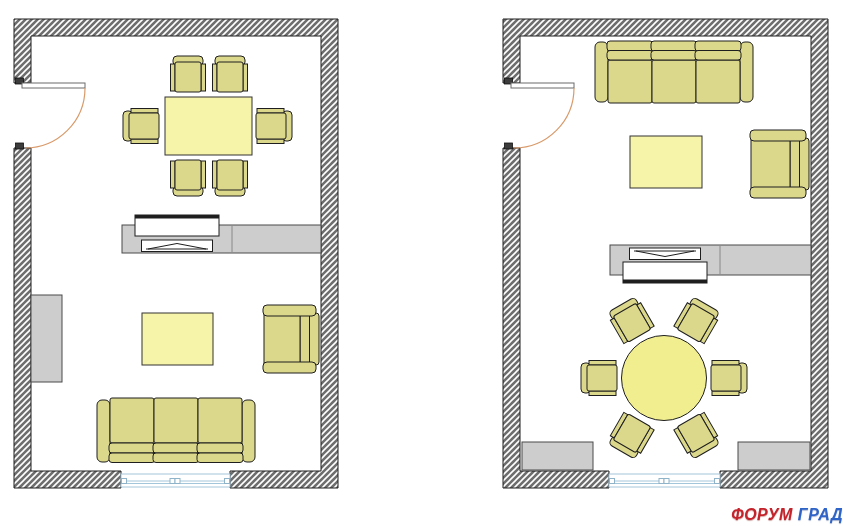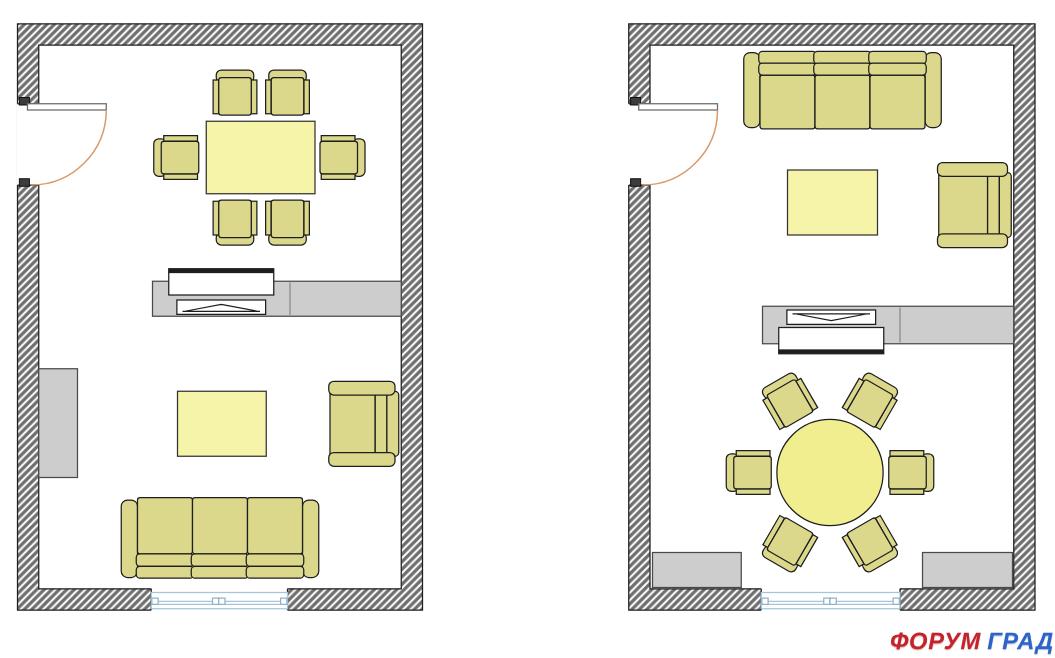--- a/index.html
+++ b/index.html
@@ -1,20 +1,20 @@
 <!DOCTYPE html>
 <html><head>
 <meta charset="utf-8">
 <style>
   html,body{margin:0;padding:0;background:#ffffff;}
   .stage{position:relative;width:844px;height:526px;background:#ffffff;overflow:hidden;
          font-family:"Liberation Sans",sans-serif;}
   #plan-svg{position:absolute;left:0;top:0;}
   .watermark{position:absolute;right:1px;bottom:3px;font-style:italic;font-weight:bold;
-             font-size:19px;line-height:1;white-space:nowrap;letter-spacing:.5px;}
+             font-size:16px;line-height:1;white-space:nowrap;letter-spacing:.5px;}
   .wm-red{text-shadow:0 1px 1px rgba(130,0,0,.35);}
   .wm-blue{margin-left:5px;text-shadow:0 1px 1px rgba(0,40,120,.35);}
 </style>
 </head>
 <body>
 
 <div class="stage">
   <svg id="plan-svg" width="844" height="526" viewBox="0 0 844 526">
       <defs>
         <pattern id="hatch" patternUnits="userSpaceOnUse" width="6" height="6">

